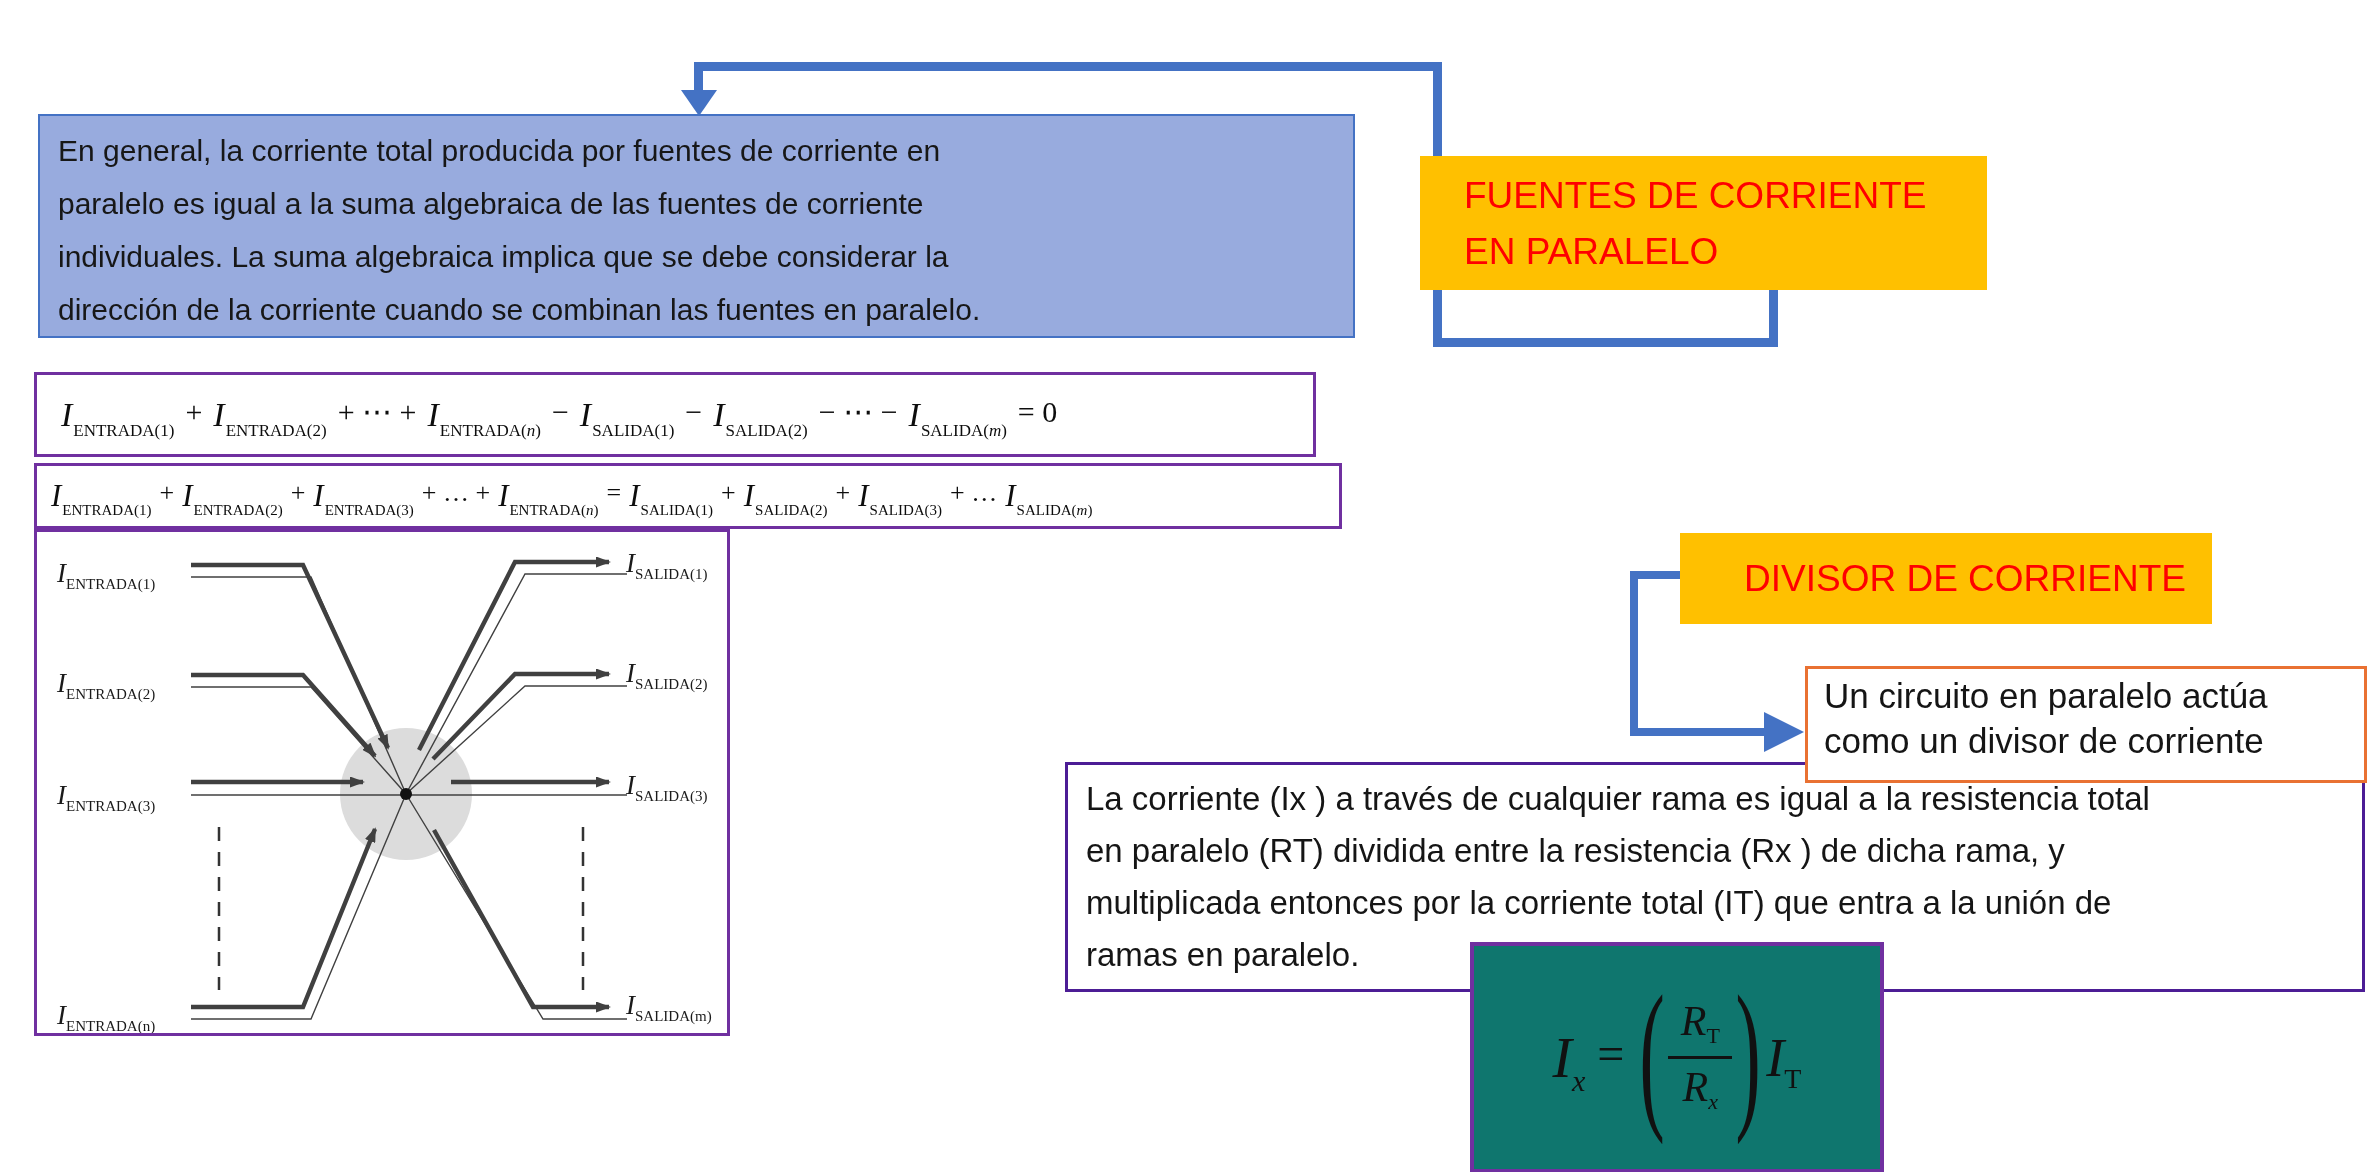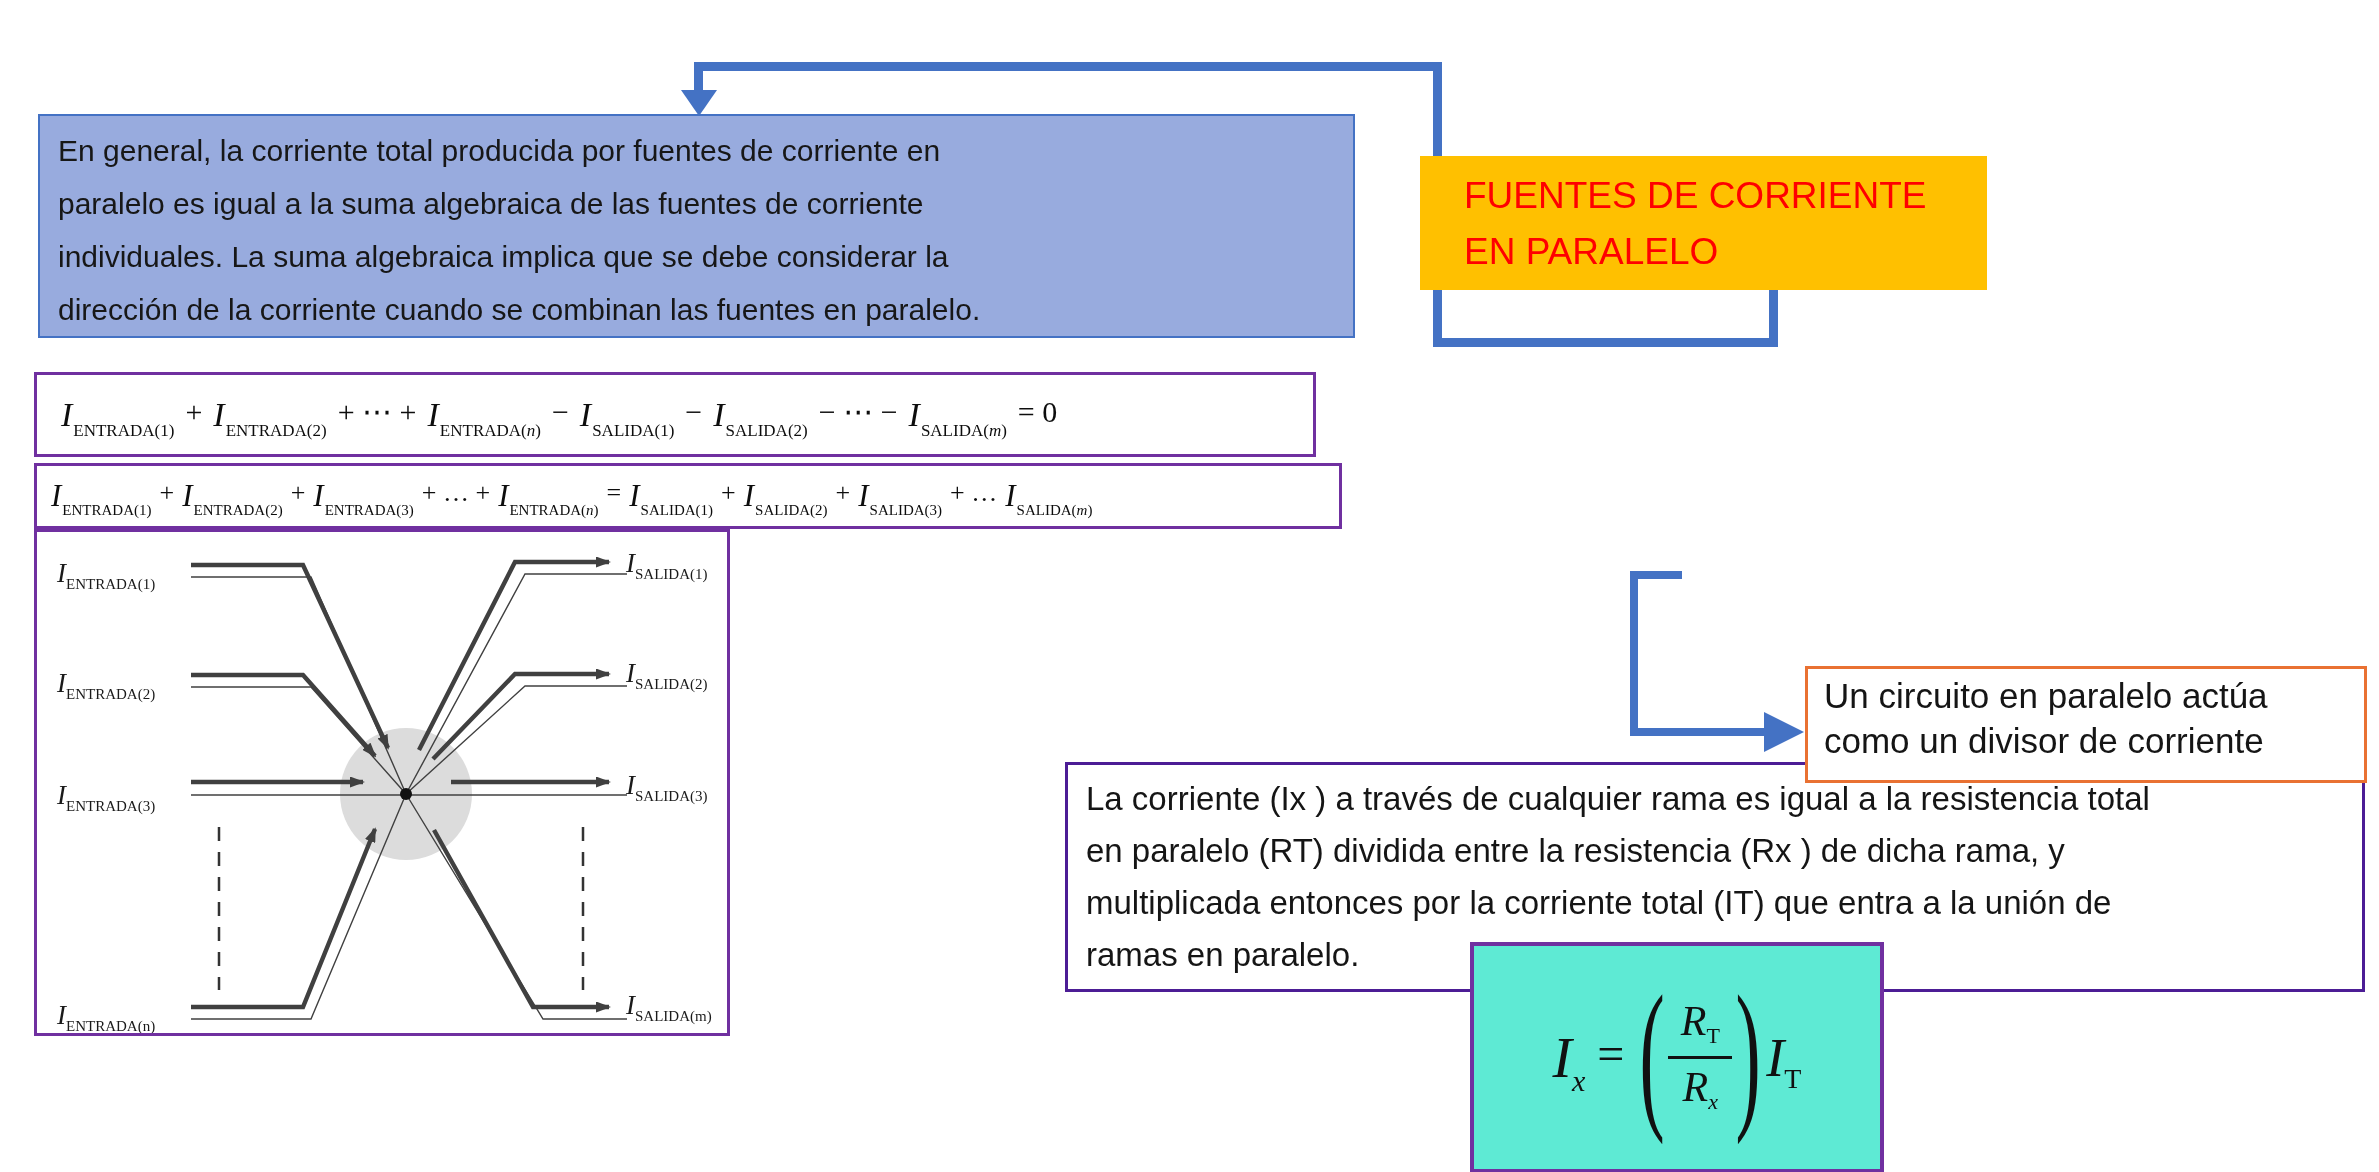--- a/index.html
+++ b/index.html
@@ -41,21 +41,21 @@
     background:#ffffff; border:3px solid #E97132; z-index:5;
     color:#151515; font-size:35px; line-height:45px; padding:4px 0 0 16px; white-space:pre-line;
   }
   .divider-box {
     left:1065px; top:736px; width:1300px; height:230px;
     background:#ffffff; border:3px solid #4c1d95; z-index:2;
     color:#151515; font-size:33px; line-height:52px; padding:8px 18px; white-space:pre-line;
   }
   .formula-box {
     left:1470px; top:916px; width:414px; height:231px;
-    background:#5eead4; border:4px solid #7030A0; z-index:6;
+    background:#0f766e; border:4px solid #7030A0; z-index:6;
     display:flex; align-items:center; justify-content:center;
     font-family:"Liberation Serif", serif; color:#111;
   }
 
   
   .conn { position:absolute; background:#4472C4; z-index:1; }
   .tri { position:absolute; width:0; height:0; z-index:1; }
 
   
   .eq { display:flex; align-items:center; height:100%; padding-left:24px; }
@@ -104,20 +104,21 @@
   <div class="conn" style="left:1630px; top:702px; width:138px; height:8px;"></div>
   <div class="tri" style="left:1764px; top:686px; border-top:20px solid transparent; border-bottom:20px solid transparent; border-left:40px solid #4472C4;"></div>
 
   <div class="abs intro-box">En general, la corriente total producida por fuentes de corriente en
 paralelo es igual a la suma algebraica de las fuentes de corriente
 individuales. La suma algebraica implica que se debe considerar la
 dirección de la corriente cuando se combinan las fuentes en paralelo.</div>
 
   <div class="abs orange-label fuentes-label">FUENTES DE CORRIENTE
 EN PARALELO</div>
+  <div class="abs orange-label divisor-label">DIVISOR DE CORRIENTE</div>
 
   <div class="abs eq-box eq-box-1">
     <div class="eq">
         <span class="eqTerm"><span class="eqI">I</span><span class="eqSub">ENTRADA(1)</span></span>
         <span class="eqOp">+</span>
         <span class="eqTerm"><span class="eqI">I</span><span class="eqSub">ENTRADA(2)</span></span>
         <span class="eqOp">+ ⋯ +</span>
         <span class="eqTerm"><span class="eqI">I</span><span class="eqSub">ENTRADA(<i>n</i>)</span></span>
         <span class="eqOp">−</span>
         <span class="eqTerm"><span class="eqI">I</span><span class="eqSub">SALIDA(1)</span></span>

